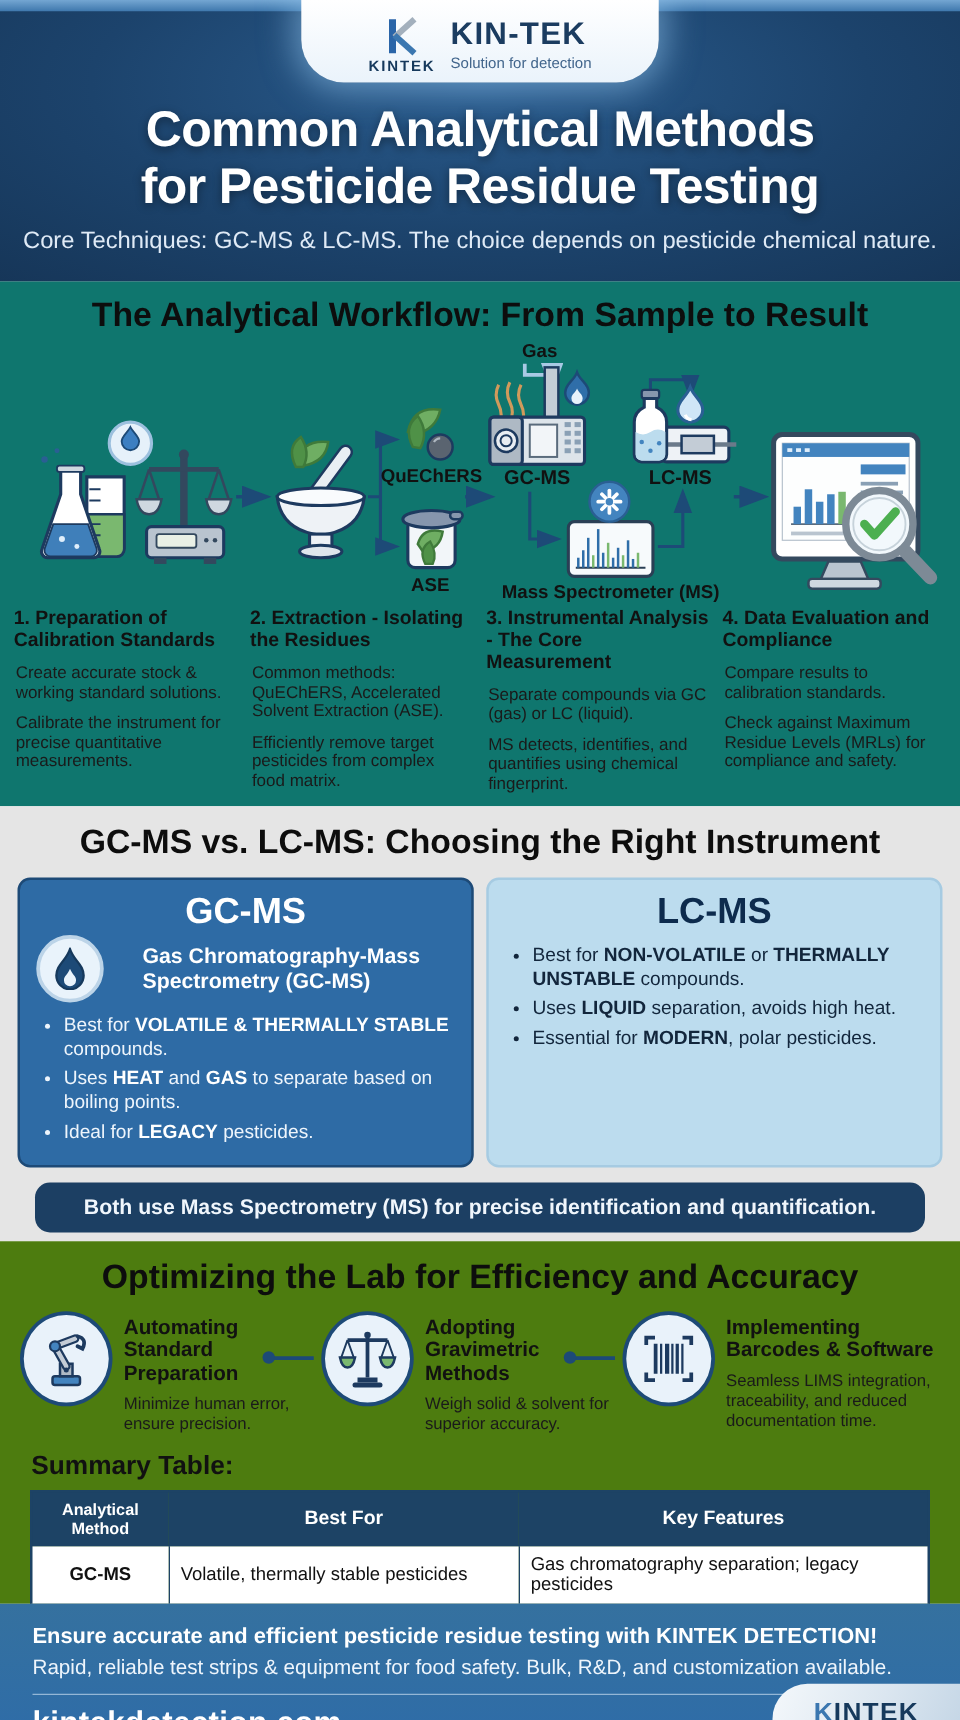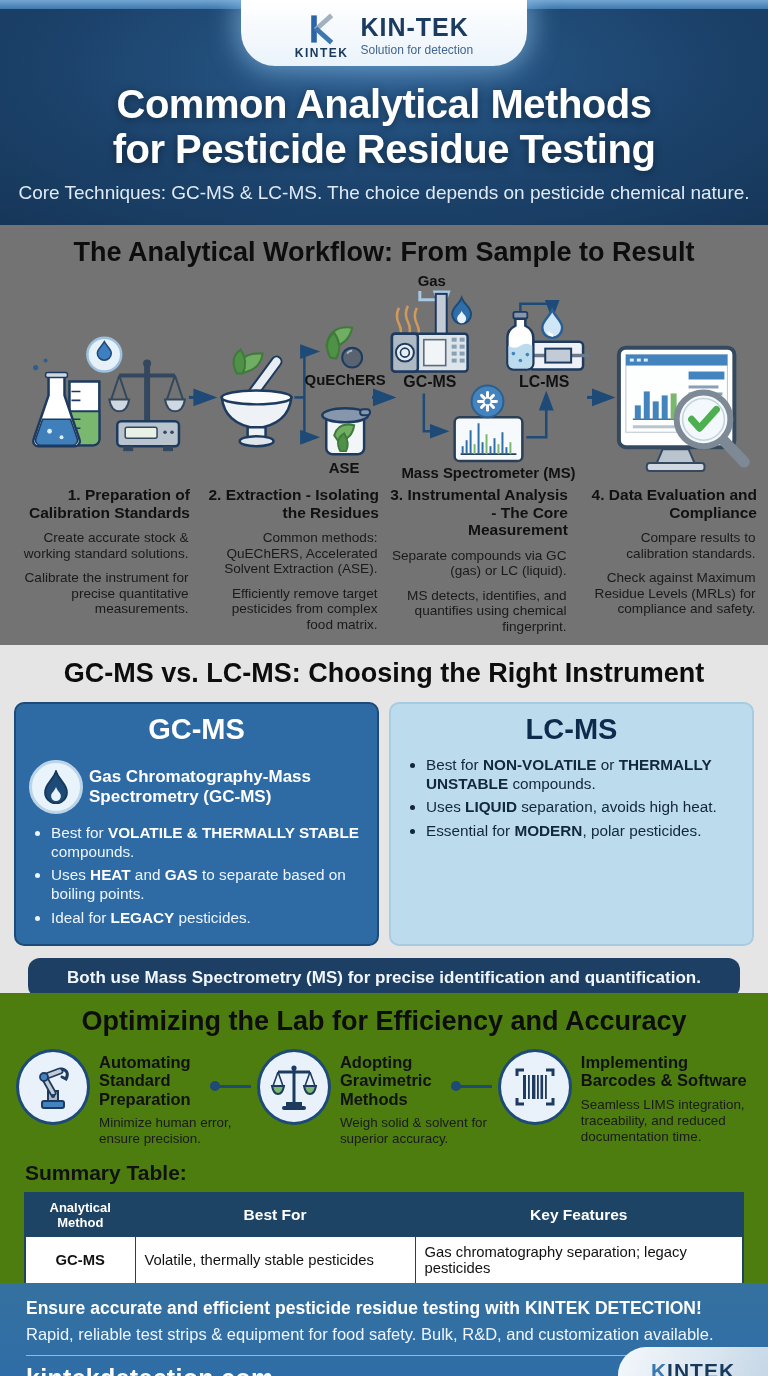--- a/index.html
+++ b/index.html
@@ -20,38 +20,38 @@
   .logo-k { width:30px; height:32px; }
   .logo-kintek { font-size:12px; font-weight:800; letter-spacing:1.5px; color:#16395c; margin-top:1px; }
   .brand-text { text-align:left; }
   .brand-name { font-size:25px; font-weight:800; color:#1b3c60; letter-spacing:1px; line-height:1; }
   .brand-tagline { font-size:12px; color:#41658c; margin-top:3px; }
   .hero-title { margin-top:16px; color:#fff; font-weight:700; font-size:40px; line-height:1.12;
       letter-spacing:-.5px; text-shadow:0 2px 8px rgba(0,0,0,.4); }
   .hero-sub { margin-top:10px; color:#dfeaf6; font-size:19px; }
 
   
-  .workflow { height:420px; background:#737373; padding-top:12px; overflow:hidden; }
+  .workflow { height:420px; background:#0f766e; padding-top:12px; overflow:hidden; }
   .sec-title { text-align:center; font-size:27px; font-weight:800; color:#0d0d0d; }
   .wf-svg { display:block; width:768px; height:214px; margin-top:2px; }
   .wf-svg text { font-family:"Liberation Sans", sans-serif; font-weight:700; fill:#111; }
   .steps { display:grid; grid-template-columns:repeat(4,1fr); padding:0 6px; margin-top:2px; }
-  .step { text-align:right; padding:0 5px; }
+  .step { text-align:left; padding:0 5px; }
   .step h3 { font-size:15.5px; line-height:1.14; max-width:182px; margin:0 auto; font-weight:800; }
   .step p { font-size:13.6px; line-height:1.14; max-width:176px; margin:9px auto 0; color:#1a1a1a; }
 
   
   .comparison { height:348px; background:#e5e5e5; padding-top:13px; overflow:hidden; }
   .cards { display:grid; grid-template-columns:1fr 1fr; gap:10px; margin:13px 14px 0; }
   .card { border-radius:10px; min-height:214px; padding:10px 13px 12px; }
   .card-gcms { background:#2e6ba5; border:2px solid #1d4a77; color:#eef5fc; }
   .card-lcms { background:#bcdcee; border:2px solid #a6cbe2; color:#12263c; }
   .card-title { text-align:center; font-size:29px; font-weight:800; line-height:1.1; }
   .card-gcms .card-title { color:#fff; } .card-lcms .card-title { color:#0d2b4d; }
-  .card-head { display:grid; grid-template-columns:60px 1fr; gap:0; align-items:center; margin-top:14px; }
+  .card-head { display:grid; grid-template-columns:60px 1fr; gap:25px; align-items:center; margin-top:2px; }
   .icon-circle { width:54px; height:54px; border-radius:50%; display:flex; align-items:center; justify-content:center; }
   .card-gcms .icon-circle { background:#e9f3fb; border:3px solid #bcd4e8; }
   .card-lcms .icon-circle { background:#f3f9fd; border:3px solid #1d4a77; }
   .card-sub { font-size:17px; font-weight:800; line-height:1.15; }
   .card-gcms .card-sub { color:#fff; } .card-lcms .card-sub { color:#0d2b4d; }
   .card ul { margin:10px 0 0 4px; padding-left:18px; }
   .card li { font-size:15.3px; line-height:1.22; margin-bottom:5px; }
   .card li b { font-weight:800; }
   .card-gcms li b { color:#fff; }
   .ms-banner { margin:12px 28px 0; background:#1c3f63; border-radius:12px; padding:10px 14px;

